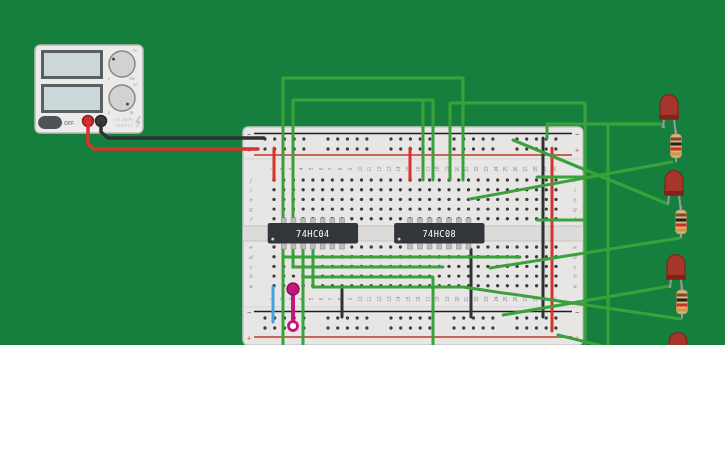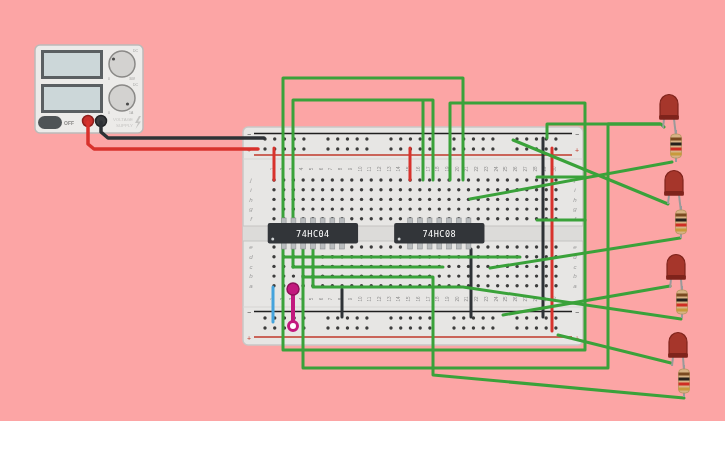--- a/index.html
+++ b/index.html
@@ -1,16 +1,16 @@
 <!DOCTYPE html>
 <html><head>
 <meta charset="utf-8">
 <style>
   html,body{margin:0;padding:0;background:#ffffff;}
-  #stage{position:relative;width:725px;height:421px;background:#fca5a5;overflow:hidden;}
+  #stage{position:relative;width:725px;height:345px;background:#15803d;overflow:hidden;}
   svg{display:block;}
   text{font-family:"Liberation Sans",sans-serif;}
   .mono{font-family:"DejaVu Sans Mono",monospace;}
   .rowletter{font-style:italic;}
 </style>
 </head>
 <body>
 
 <div id="stage">
 <svg id="cv" width="725" height="453" viewBox="0 0 725 453" xmlns="http://www.w3.org/2000/svg">

